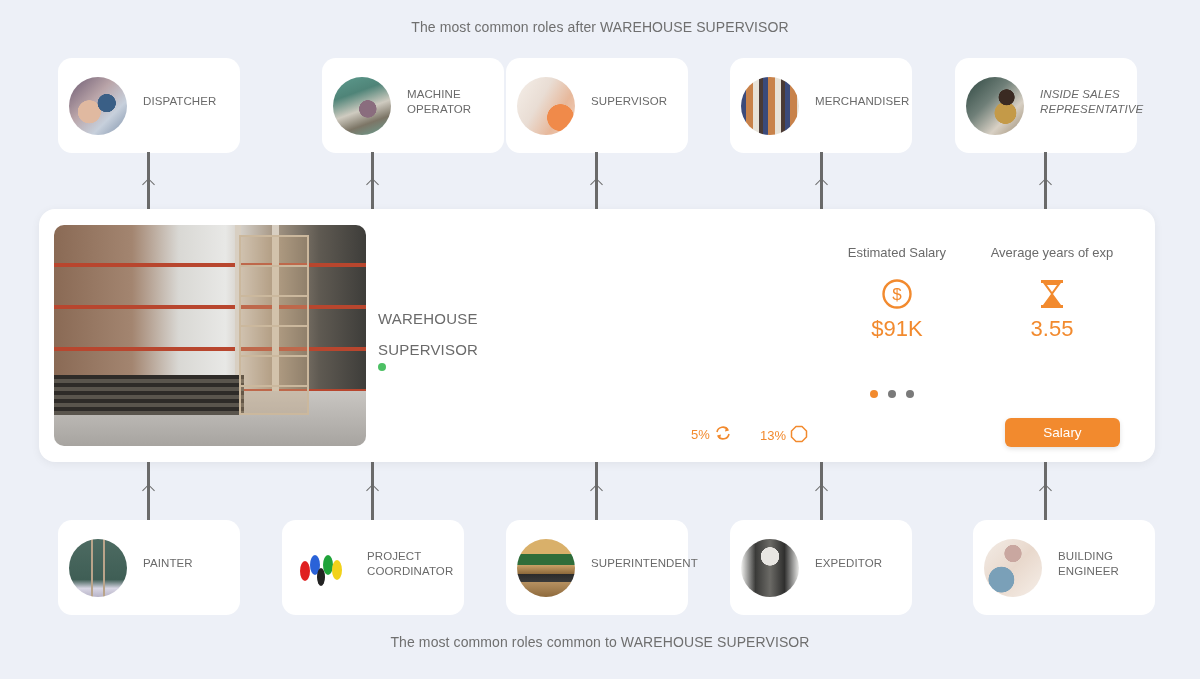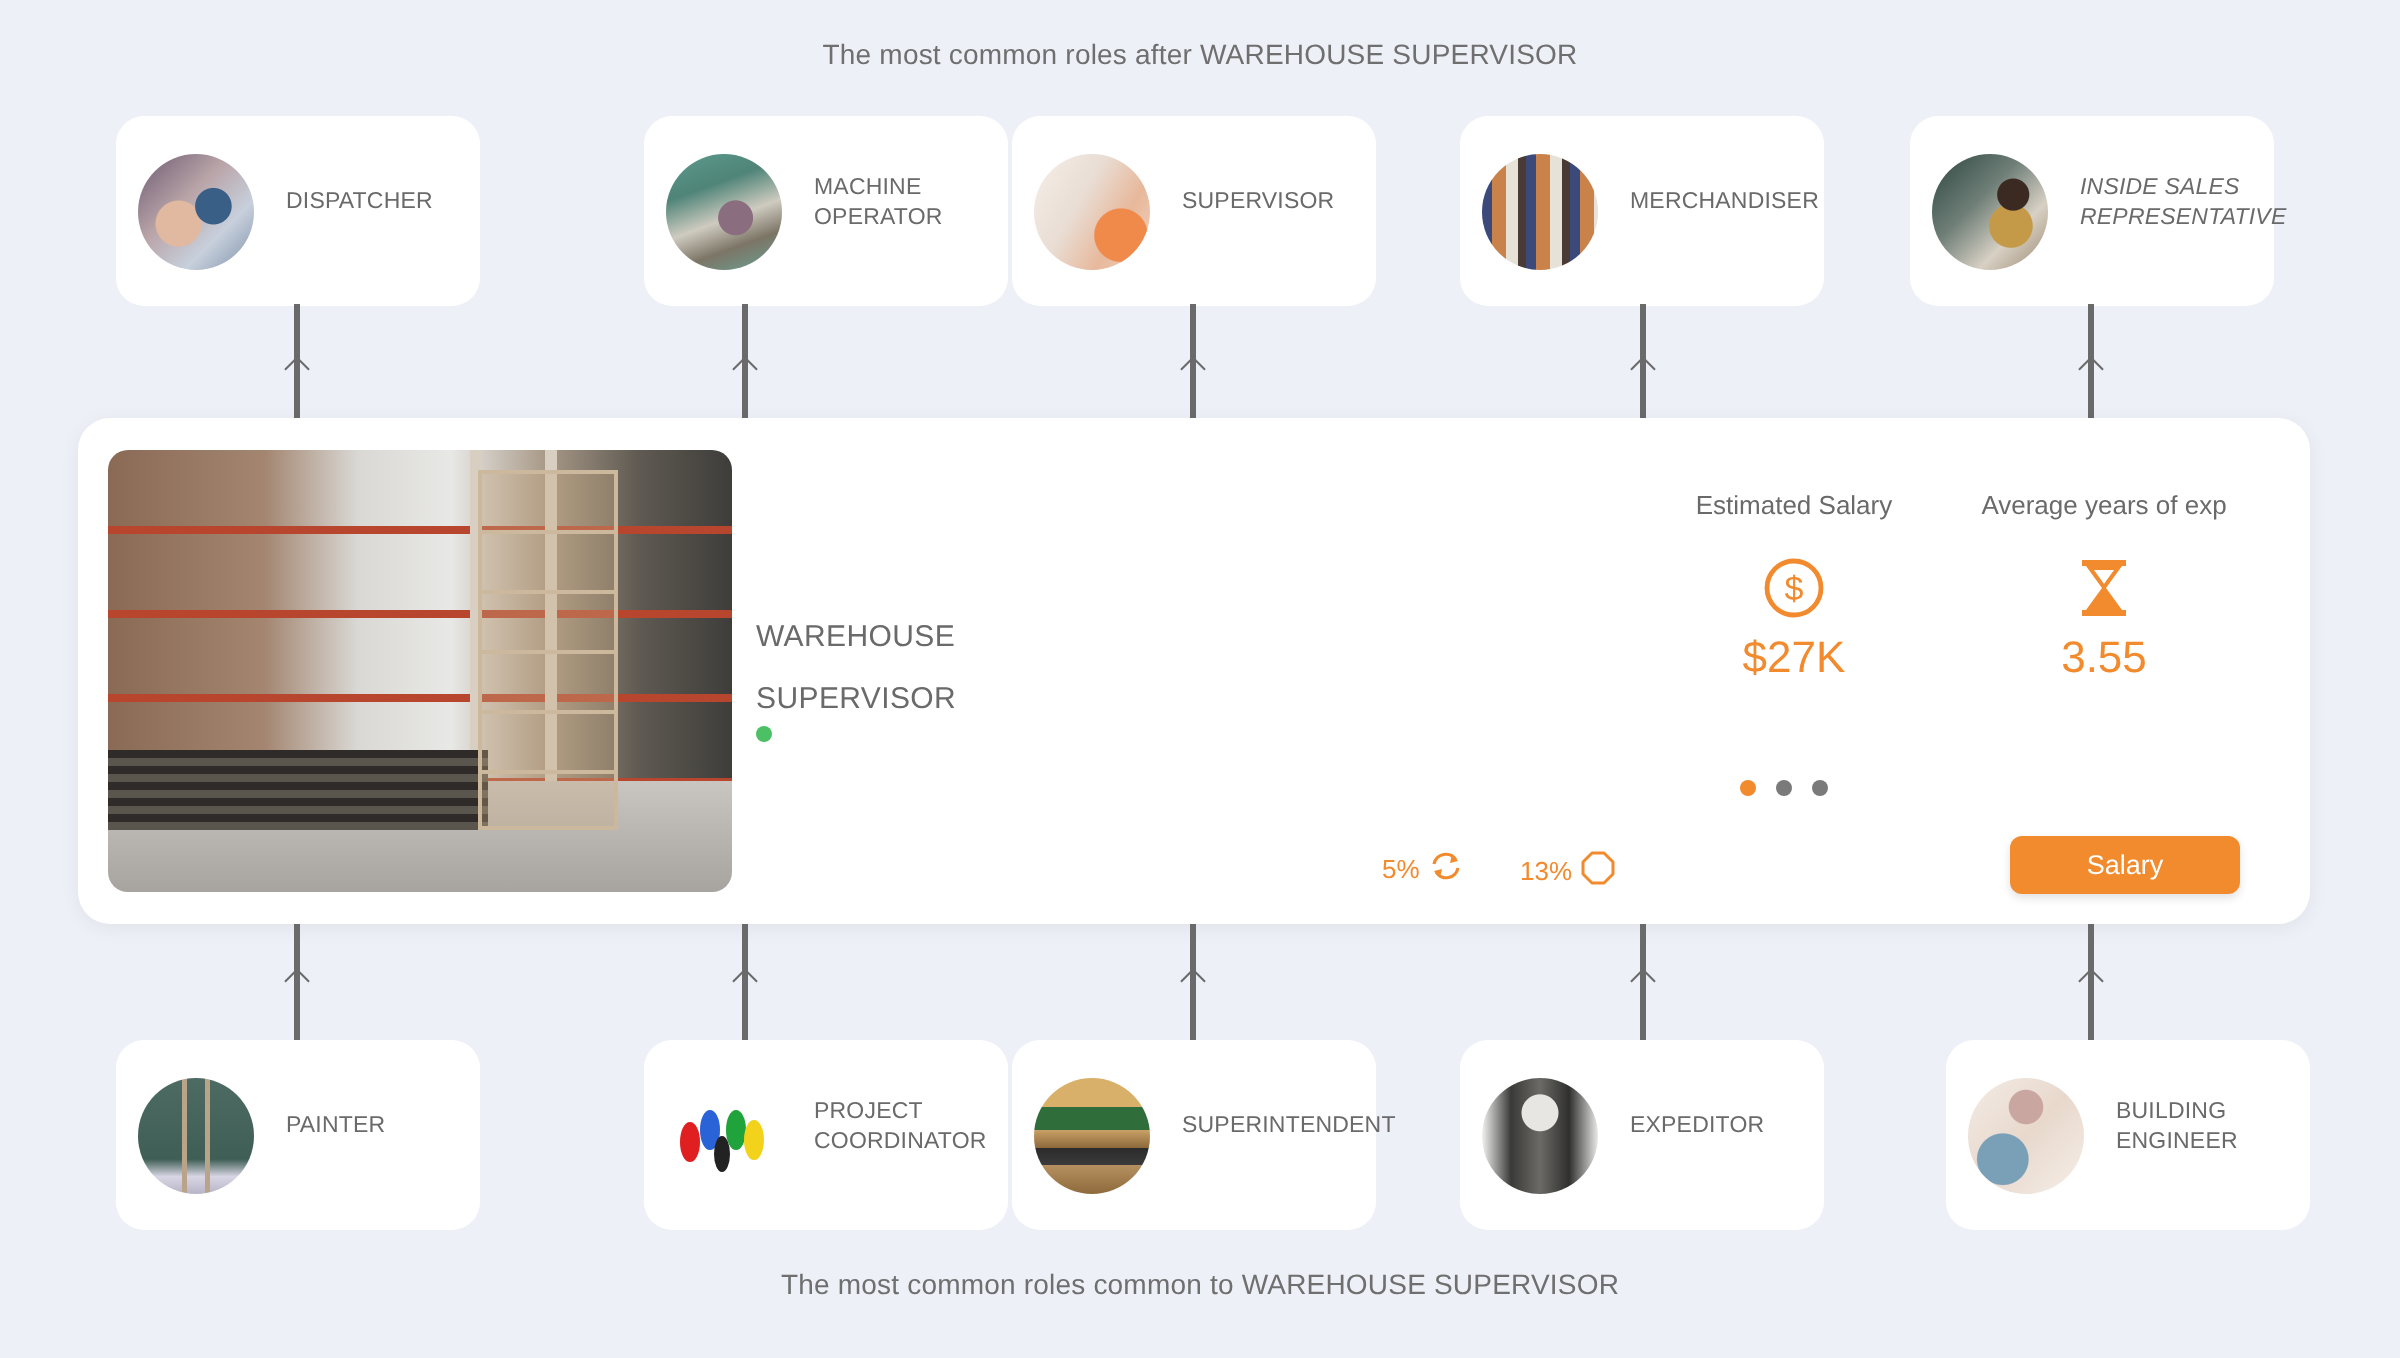--- a/index.html
+++ b/index.html
@@ -140,21 +140,21 @@
 
 
   <div class="stat" style="left:783px;">
     <div class="stat-label">Estimated Salary</div>
     <div class="stat-icon">
       <svg width="32" height="32" viewBox="0 0 32 32">
         <circle cx="16" cy="16" r="13.5" fill="none" stroke="#f28a2e" stroke-width="2.4"></circle>
         <text x="16" y="22" text-anchor="middle" font-size="17" fill="#f28a2e" font-family="Liberation Sans, sans-serif">$</text>
       </svg>
     </div>
-    <div class="stat-value">$27K</div>
+    <div class="stat-value">$91K</div>
   </div>
 
   <div class="stat" style="left:938px;">
     <div class="stat-label">Average years of exp</div>
     <div class="stat-icon">
       <svg width="24" height="30" viewBox="0 0 24 30">
         <rect x="1" y="1" width="22" height="3" fill="#f28a2e"></rect>
         <rect x="1" y="26" width="22" height="3" fill="#f28a2e"></rect>
         <path d="M3 4 L21 4 L13 15 L21 26 L3 26 L11 15 Z" fill="#f28a2e"></path>
         <path d="M7 6 L17 6 L12 13 Z" fill="#fff"></path>
@@ -200,21 +200,21 @@
 <div class="arrowhead" style="left:592px; top:486px;"></div>
 <div class="connector" style="left:820px; top:462px; height:58px;"></div>
 <div class="arrowhead" style="left:817px; top:486px;"></div>
 <div class="connector" style="left:1044px; top:462px; height:58px;"></div>
 <div class="arrowhead" style="left:1041px; top:486px;"></div>
 
 <div class="role-card" style="left:58px; top:520px;">
   <div class="avatar" style="background: linear-gradient(90deg, transparent 38%, #b9a48a 38%, #b9a48a 42%, transparent 42%, transparent 58%, #b9a48a 58%, #b9a48a 62%, transparent 62%), linear-gradient(180deg,#4d6b62 0%,#3f5e55 70%,#d8d6e4 85%,#b8b4c8 100%);"></div>
   <div class="label">PAINTER</div>
 </div>
-<div class="role-card" style="left:282px; top:520px;margin-left:40px;">
+<div class="role-card" style="left:282px; top:520px;">
   <div class="avatar" style="background:#ffffff;">
     <svg width="58" height="58" viewBox="0 0 58 58">
       <ellipse cx="12" cy="32" rx="5" ry="10" fill="#e02020"></ellipse>
       <ellipse cx="22" cy="26" rx="5" ry="10" fill="#2a62d8"></ellipse>
       <ellipse cx="35" cy="26" rx="5" ry="10" fill="#1fa33a"></ellipse>
       <ellipse cx="44" cy="31" rx="5" ry="10" fill="#f2d21a"></ellipse>
       <ellipse cx="28" cy="38" rx="4" ry="9" fill="#222"></ellipse>
     </svg>
   </div>
   <div class="label">PROJECT COORDINATOR</div>

